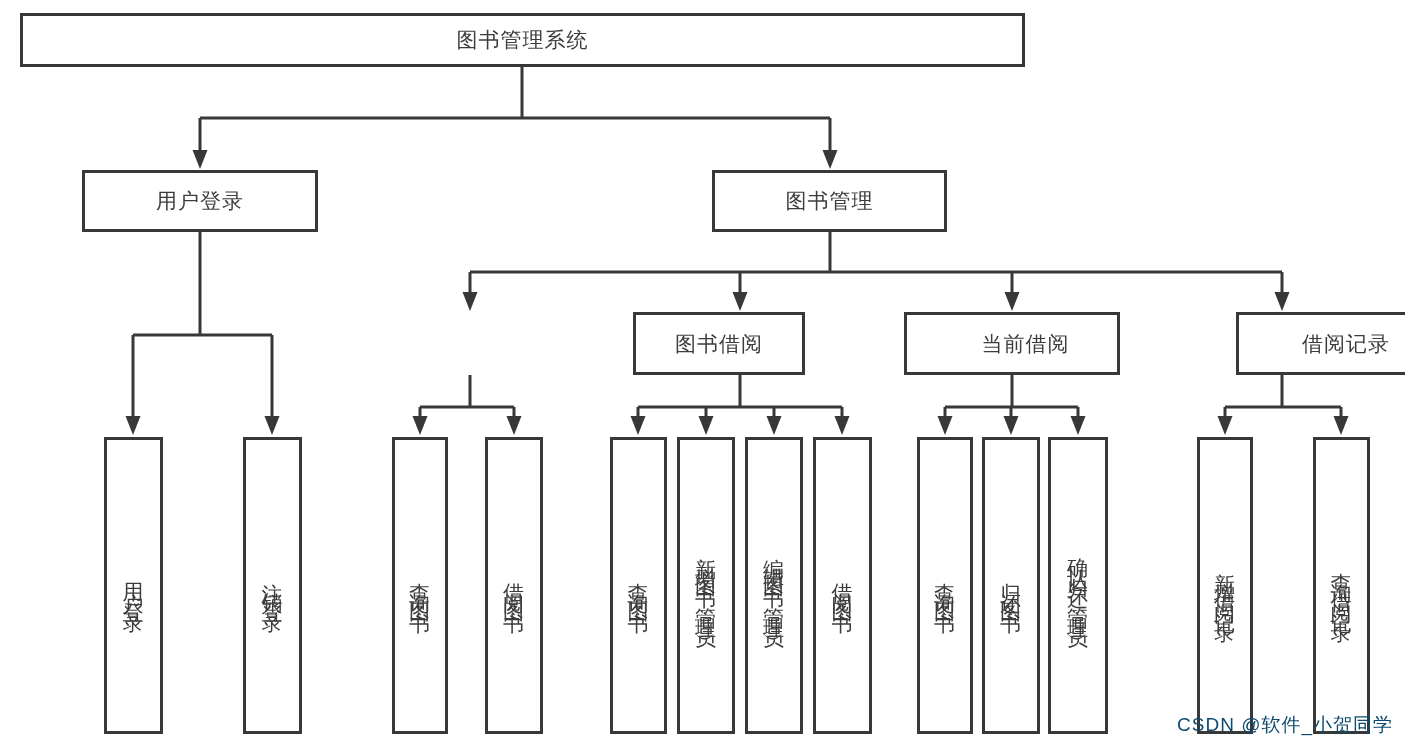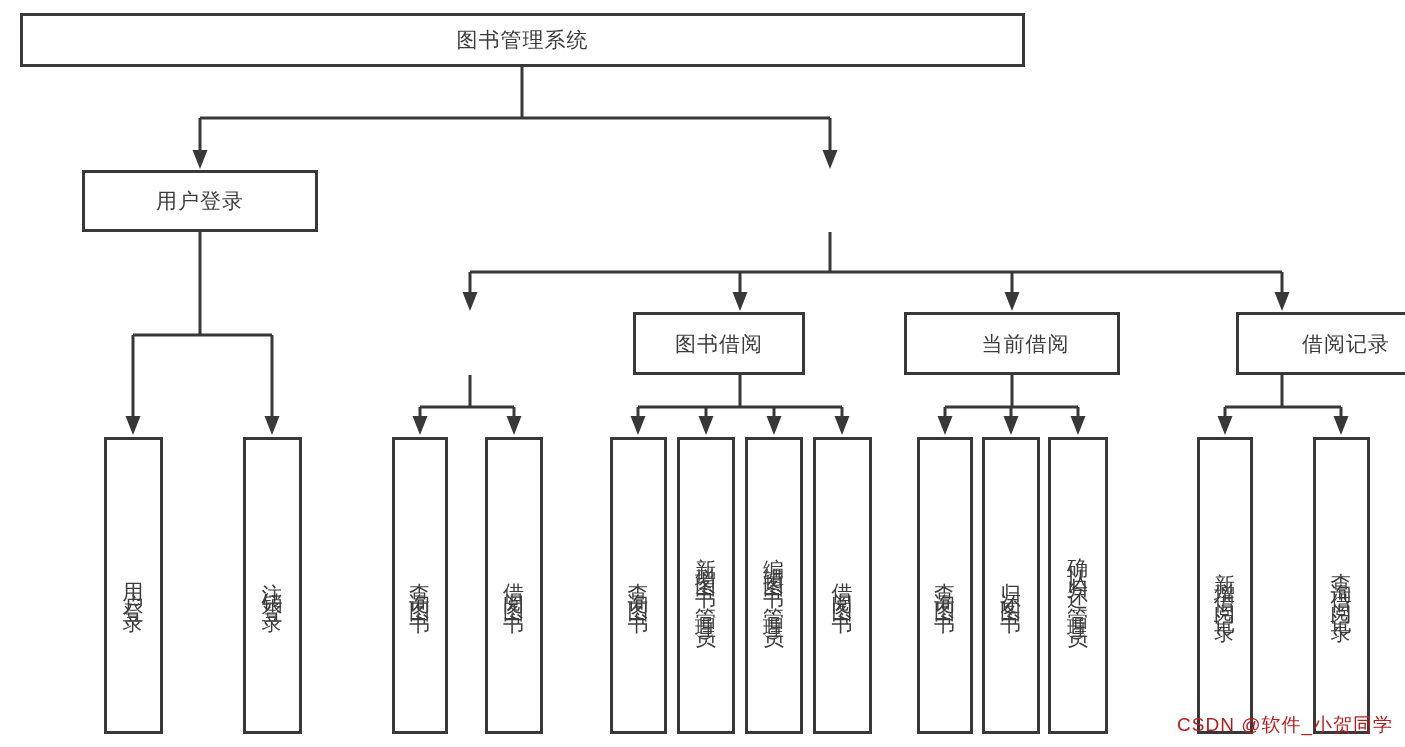--- a/index.html
+++ b/index.html
@@ -13,21 +13,21 @@
     color:#3c3c3c;
     text-align:center;
   }
   .h-node { font-size:21px; letter-spacing:1px; white-space:nowrap; }
   .v-node .v-label {
     writing-mode:vertical-rl; text-orientation:mixed;
     font-size:21px; letter-spacing:10px; line-height:1.1; white-space:nowrap;
   }
   .watermark {
     position:absolute; right:12px; top:712px;
-    font-size:19px; color:#b91c1c; letter-spacing:1px; white-space:nowrap;
+    font-size:19px; color:#0c4a6e; letter-spacing:1px; white-space:nowrap;
   }
   svg path { stroke:#383838; stroke-width:3; fill:none; }
   svg polygon { fill:#383838; stroke:none; }
 </style>
 </head>
 <body>
 
 <div id="canvas">
 
   <svg id="connector-layer" viewBox="0 0 1405 747" xmlns="http://www.w3.org/2000/svg">
@@ -69,20 +69,21 @@
     <g>
       <path d="M1282 375 V407 M1225 407 H1341 M1225 407 V418 M1341 407 V418"></path>
       <polygon points="1217.5,416 1232.5,416 1225,435"></polygon>
       <polygon points="1333.5,416 1348.5,416 1341,435"></polygon>
     </g>
   </svg>
 
   <div class="node h-node" style="left:20px; top:13px; width:1005px; height:54px;">图书管理系统</div>
 
   <div class="node h-node" style="left:82px; top:170px; width:236px; height:62px;">用户登录</div>
+  <div class="node h-node" style="left:712px; top:170px; width:235px; height:62px;">图书管理</div>
 
   <div class="node h-node" style="left:633px; top:312px; width:172px; height:63px;">图书借阅</div>
   <div class="node h-node" style="left:904px; top:312px; width:216px; height:63px;padding-left:27px;">当前借阅</div>
   <div class="node h-node" style="left:1236px; top:312px; width:220px; height:63px;">借阅记录</div>
 
   <div class="node v-node" style="left:104px; top:437px; width:59px; height:297px;">
     <span class="v-label">用户登录</span>
   </div>
   <div class="node v-node" style="left:243px; top:437px; width:59px; height:297px;">
     <span class="v-label">注销登录</span>

